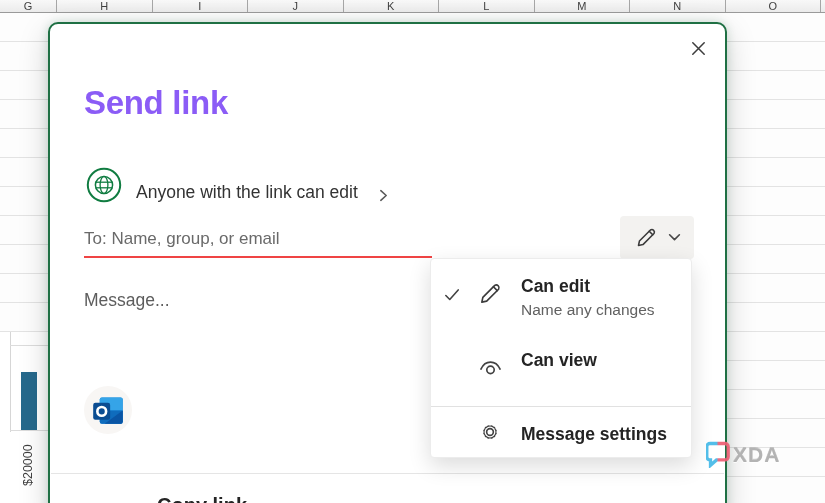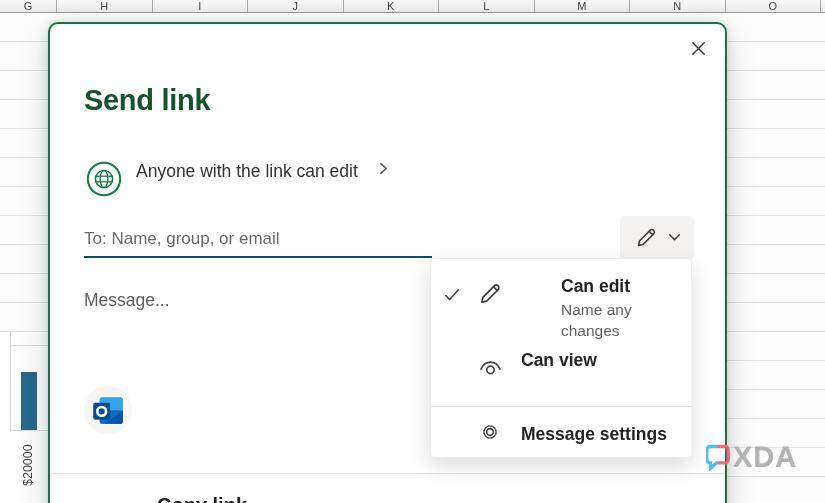--- a/index.html
+++ b/index.html
@@ -26,30 +26,30 @@
   .chart-tick-label { position:absolute; left:13px; top:103px; width:30px; height:60px;
     writing-mode:vertical-rl; transform:rotate(180deg); font-size:12.5px; color:#3f3f3f;
     display:flex; align-items:center; justify-content:center; }
 
   
   .dialog { position:absolute; left:48px; top:22px; width:679px; height:500px;
     background:#fff; border:2px solid #1f7044; border-radius:10px;
     box-shadow:0 0 10px rgba(26,110,69,.18), 0 10px 30px rgba(0,0,0,.18); z-index:5; }
   .close-btn { position:absolute; top:12px; right:15px; width:24px; height:24px;
     display:flex; align-items:center; justify-content:center; cursor:pointer; background:transparent; border:none; }
-  .dlg-title { position:absolute; left:34px; top:60px; font-size:29px; font-weight:700;
-    color:#14532d; letter-spacing:-.3px; }
+  .dlg-title { position:absolute; left:34px; top:60px; font-size:33px; font-weight:700;
+    color:#8b5cf6; letter-spacing:-.3px; }
   .dlg-subtitle { position:absolute; left:34px; top:100px; font-size:17px; color:#2b2b2b; }
   .perm-row { position:absolute; left:30px; top:137px; height:42px; display:flex;
-    align-items:flex-start; gap:14px; cursor:pointer; padding:0 6px; }
+    align-items:flex-end; gap:14px; cursor:pointer; padding:0 6px; }
   .perm-label { font-size:17.5px; color:#333; }
   .perm-chevron { margin-left:6px; display:flex; align-items:center; }
   .to-field { position:absolute; left:34px; top:198px; width:348px; height:36px; }
   .to-input { width:100%; height:100%; border:none; outline:none;
-    border-bottom:2px solid #0c4a6e; font-size:17px; color:#333;
+    border-bottom:2px solid #ef4444; font-size:17px; color:#333;
     font-family:"Liberation Sans", sans-serif; background:transparent; }
   .to-input::placeholder { color:#6a6a6a; opacity:1; }
   .perm-dd-btn { position:absolute; left:570px; top:192px; width:74px; height:43px;
     background:#f3f2f0; border:none; border-radius:4px; display:flex; align-items:center;
     justify-content:center; gap:9px; cursor:pointer; }
   .msg-field { position:absolute; left:34px; top:266px; width:340px; height:90px;text-decoration:underline; }
   .msg-input { width:100%; height:100%; border:none; outline:none; resize:none;
     font-size:17.5px; color:#333; font-family:"Liberation Sans", sans-serif; background:transparent; }
   .msg-input::placeholder { color:#5d5d5d; opacity:1; }
   .outlook-btn { position:absolute; left:34px; top:362px; width:48px; height:48px;
@@ -60,34 +60,34 @@
 
   
   .menu { position:absolute; left:430px; top:258px; width:262px; height:200px;
     background:#fff; border:1px solid #ececec; border-radius:4px;
     box-shadow:0 8px 22px rgba(0,0,0,.14); z-index:8; }
   .menu-item { position:absolute; left:0; width:100%; cursor:pointer; }
   .mi-check { position:absolute; left:12px; top:27px; }
   .mi-icon-1 { position:absolute; left:46px; top:21px; }
   .mi-icon-2 { position:absolute; left:46px; top:96px; }
   .mi-icon-3 { position:absolute; left:46px; top:160px; }
-  .mi-text-1 { position:absolute; left:90px; top:15px;margin-left:40px; }
+  .mi-text-1 { position:absolute; left:90px; top:15px; }
   .mi-text-2 { position:absolute; left:90px; top:89px; }
   .mi-text-3 { position:absolute; left:90px; top:163px; }
   .mi-title { font-size:17.5px; font-weight:700; color:#242424; line-height:25px; }
   .mi-desc { font-size:15.5px; color:#616161; line-height:21px; }
   .menu-divider { position:absolute; left:0; right:0; top:147px; height:1px; background:#e1e1e1; }
   .hit-can-edit { position:absolute; left:0; top:8px; width:100%; height:65px; }
   .hit-can-view { position:absolute; left:0; top:82px; width:100%; height:63px; }
   .hit-settings { position:absolute; left:0; top:148px; width:100%; height:50px; }
 
   
   .watermark { position:absolute; left:706px; top:441px; display:flex; align-items:center;
     gap:3px; z-index:10; opacity:.92; }
-  .xda-text { font-size:29px; font-weight:800; color:#adadad; letter-spacing:1px;
+  .xda-text { font-size:21px; font-weight:800; color:#adadad; letter-spacing:1px;
     text-shadow:0 1px 0 rgba(255,255,255,.8), 0 -1px 0 rgba(120,120,120,.35); }
 
   svg { display:block; }
 </style>
 </head>
 <body>
 
 <div class="canvas">
 
   <div class="sheet-rows"></div>

